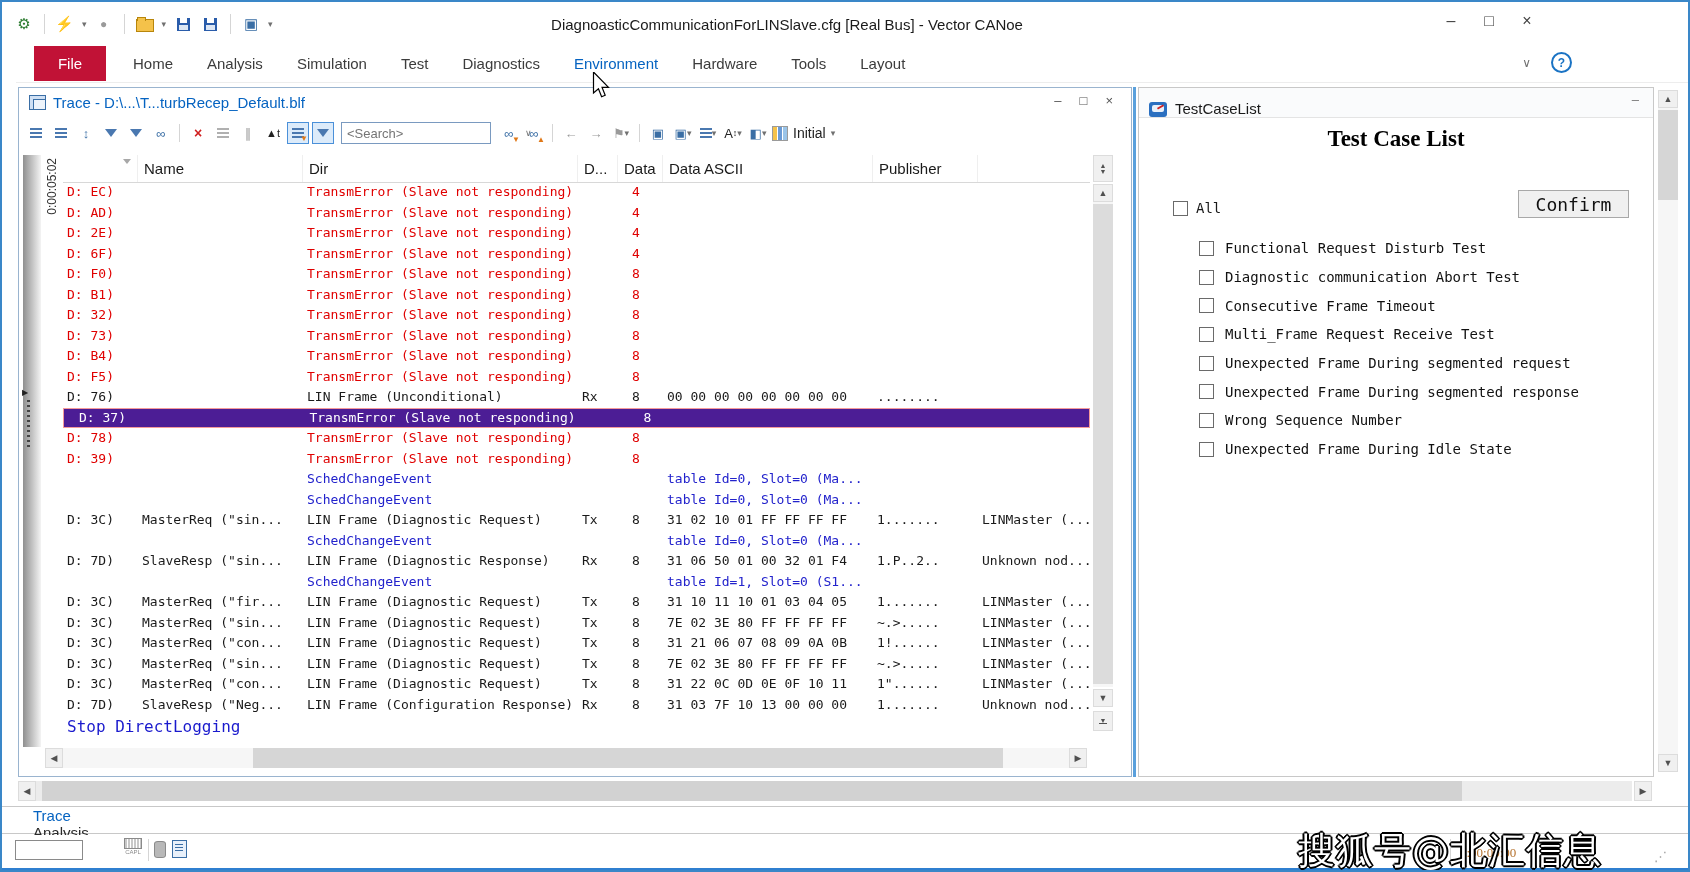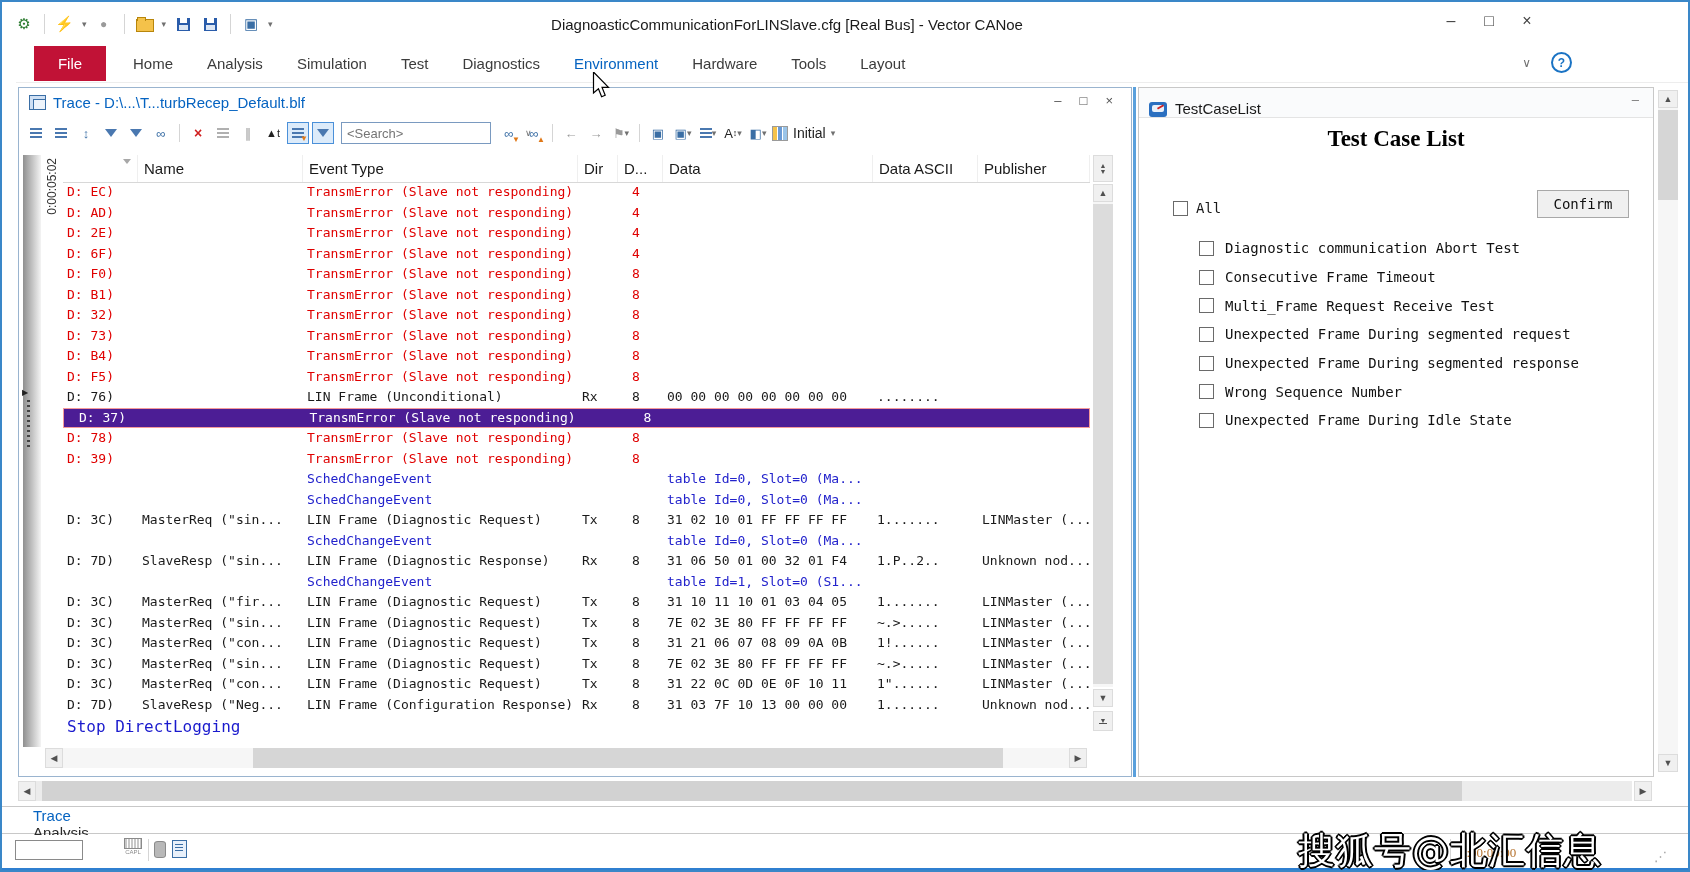--- a/index.html
+++ b/index.html
@@ -88,21 +88,21 @@
 
   
   #panel{left:1136px;top:85px;width:516px;height:690px;background:#fff;border:1px solid #c8c8c8;box-sizing:border-box;}
   #panel-header{left:0;top:0;width:100%;height:30px;background:#fafbfc;border-bottom:1px solid #e4e4e4;display:flex;align-items:flex-end;padding-left:10px;box-sizing:border-box;}
   .ico-tcl{width:18px;height:15px;background:#2a6fc0;border-radius:3px;position:relative;margin-right:8px;}
   .ico-tcl:after{content:'';position:absolute;left:3px;top:3px;width:12px;height:7px;background:#e8f0fa;border-radius:2px;}
   .ico-tcl:before{content:'';position:absolute;left:8px;top:4px;width:7px;height:2px;background:#d02020;transform:rotate(-30deg);z-index:2;}
   #panel-title-text{font-size:15px;color:#1a1a1a;}
   #panel-min{position:absolute;right:14px;top:4px;color:#777;font-size:13px;}
   #tc-heading{left:0;top:38px;width:100%;text-align:center;font-family:"Liberation Serif",serif;font-weight:bold;font-size:23px;color:#000;}
-  #confirm-btn{right:24px;top:102px;width:92px;height:28px;background:#f0f0f0;border:1px solid #a8a8a8;display:flex;align-items:center;justify-content:center;font-family:"DejaVu Sans Mono",monospace;font-size:14px;color:#111;box-sizing:border-box;}
+  #confirm-btn{right:24px;top:102px;width:111px;height:28px;background:#f0f0f0;border:1px solid #a8a8a8;display:flex;align-items:center;justify-content:center;font-family:"DejaVu Sans Mono",monospace;font-size:18px;color:#111;box-sizing:border-box;}
   .cb{width:15px;height:15px;border:1px solid #6a6a6a;background:#fff;display:inline-block;box-sizing:border-box;flex:none;}
   #all-row{left:34px;top:112px;display:flex;align-items:center;gap:8px;font-family:"DejaVu Sans Mono",monospace;font-size:14px;}
   #testcase-items{left:60px;top:146px;width:440px;}
   .titem{display:flex;align-items:center;gap:11px;height:28.7px;font-family:"DejaVu Sans Mono",monospace;font-size:14px;color:#111;white-space:nowrap;}
 
   
   #av-up{left:1656px;top:88px;width:20px;height:18px;}
   #av-track{left:1656px;top:106px;width:20px;height:646px;background:#f6f6f6;}
   #av-thumb{left:1656px;top:108px;width:20px;height:90px;background:#d6d6d6;}
   #av-down{left:1656px;top:752px;width:20px;height:18px;}
@@ -277,21 +277,20 @@
     <div id="gutter-dots" class="abs"></div>
     <div id="time-scale" class="abs">
       <span>0:00:05:02</span>
     </div>
 
     <div id="thead" class="abs">
         <div class="hcell">
           <span class="funnel-sm"></span>
         </div>
         <div class="hcell">Name</div>
-        <div class="hcell">Event Type</div>
         <div class="hcell">Dir</div>
         <div class="hcell">D...</div>
         <div class="hcell">Data</div>
         <div class="hcell">Data ASCII</div>
         <div class="hcell">Publisher</div>
       </div>
     <div id="trace-rows" class="abs">
         <div class="trow error">
           <div class="tcell c-id">D: EC)</div>
           <div class="tcell c-name"></div>
@@ -583,20 +582,24 @@
     </div>
     <div id="tc-heading" class="abs ni">Test Case List</div>
     <div id="confirm-btn" class="abs">Confirm</div>
     <div id="all-row" class="abs">
       <span class="cb"></span>
       <span>All</span>
     </div>
     <div id="testcase-items" class="abs">
         <div class="titem">
           <span class="cb"></span>
+          <span>Functional Request Disturb Test</span>
+        </div>
+        <div class="titem">
+          <span class="cb"></span>
           <span>Diagnostic communication Abort Test</span>
         </div>
         <div class="titem">
           <span class="cb"></span>
           <span>Consecutive Frame Timeout</span>
         </div>
         <div class="titem">
           <span class="cb"></span>
           <span>Multi_Frame Request Receive Test</span>
         </div>

